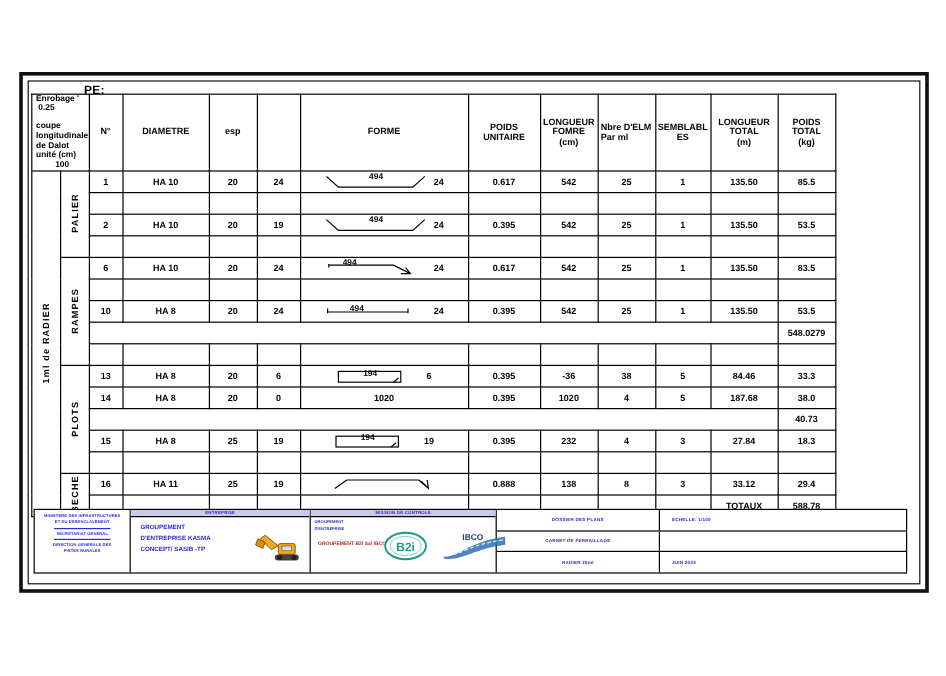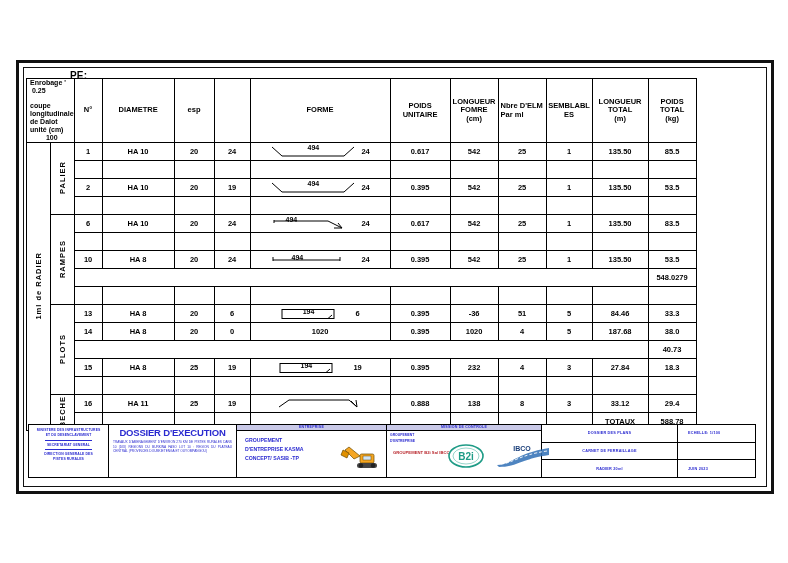--- a/index.html
+++ b/index.html
@@ -343,21 +343,21 @@
             <svg width="56" height="14" viewBox="0 0 56 14">
                   <rect x="2" y="2.5" width="52" height="9" fill="none" stroke="#000" stroke-width="1"></rect>
                   <path d="M48 11.5 L52 8" stroke="#000" stroke-width="1" fill="none"></path>
                 </svg>
           </div>
           <span class="shape-side" style="margin-left:14px;">6</span>
         </div>
       </td>
       <td class="num">0.395</td>
       <td class="num">-36</td>
-      <td class="num">51</td>
+      <td class="num">38</td>
       <td class="num">5</td>
       <td class="num">84.46</td>
       <td class="num">33.3</td>
     </tr>
     <tr>
       <td class="num" style="height:17px">14</td>
       <td class="num">HA 8</td>
       <td class="num">20</td>
       <td class="num">0</td>
       <td>
@@ -459,24 +459,20 @@
     <div class="tb-cell tb-ministry" style="width:80px;">
       <div>MINISTERE DES INFRASTRUCTURES</div>
       <div>ET DU DESENCLAVEMENT</div>
       <div class="tb-sep"></div>
       <div>SECRETARIAT GENERAL</div>
       <div class="tb-sep"></div>
       <div>DIRECTION GENERALE DES</div>
       <div>PISTES RURALES</div>
     </div>
 
-    <div class="tb-cell" id="tb-dossier">
-      <div class="tb-dossier-title">DOSSIER D'EXECUTION</div>
-      <div class="tb-dossier-body">TRAVAUX D'AMENAGEMENT D'ENVIRON 270 KM DE PISTES RURALES DANS 10 (DIX) REGIONS DU BURKINA FASO  LOT 10 : REGION DU PLATEAU CENTRAL (PROVINCES  DOUBKIETENGA ET OUYOMPANGOU)</div>
-    </div>
 
     <div class="tb-cell" id="tb-entreprise">
       <div class="tb-cap">ENTREPRISE</div>
       <div class="tb-ent-text">
         <div>GROUPEMENT</div>
         <div>D'ENTREPRISE KASMA</div>
         <div>CONCEPT/ SASIB -TP</div>
       </div>
       <div class="logo-exc">
         <svg width="42" height="30" viewBox="0 0 42 30">

